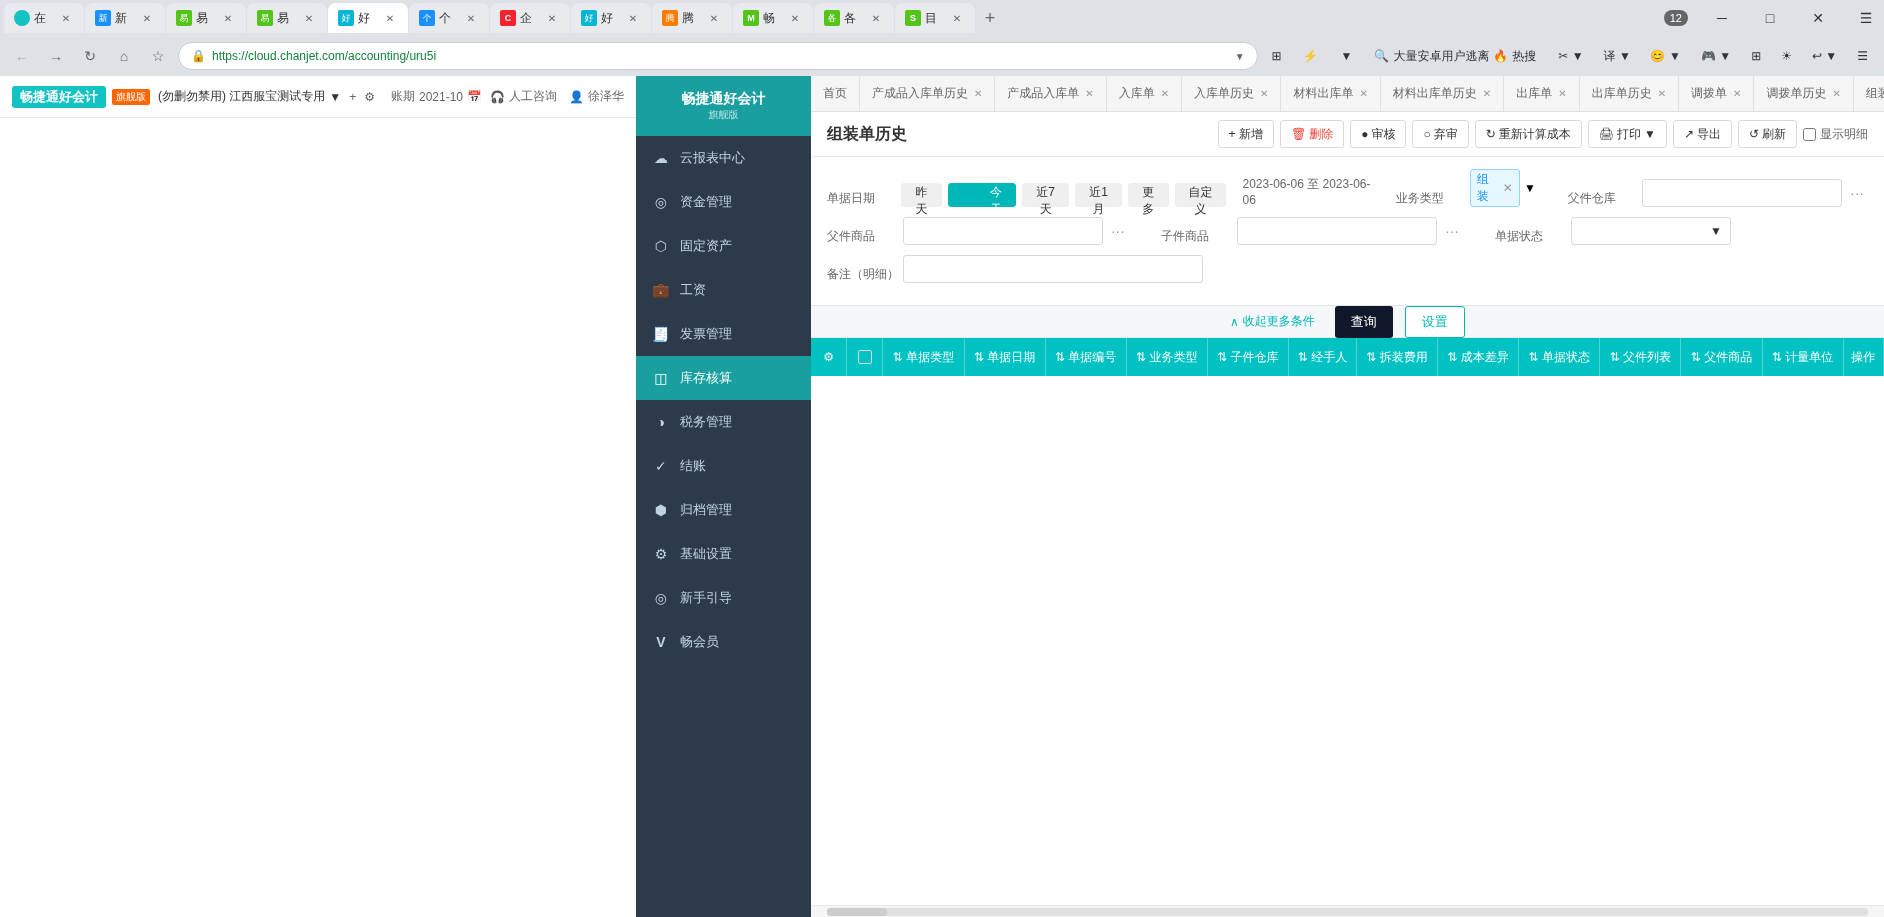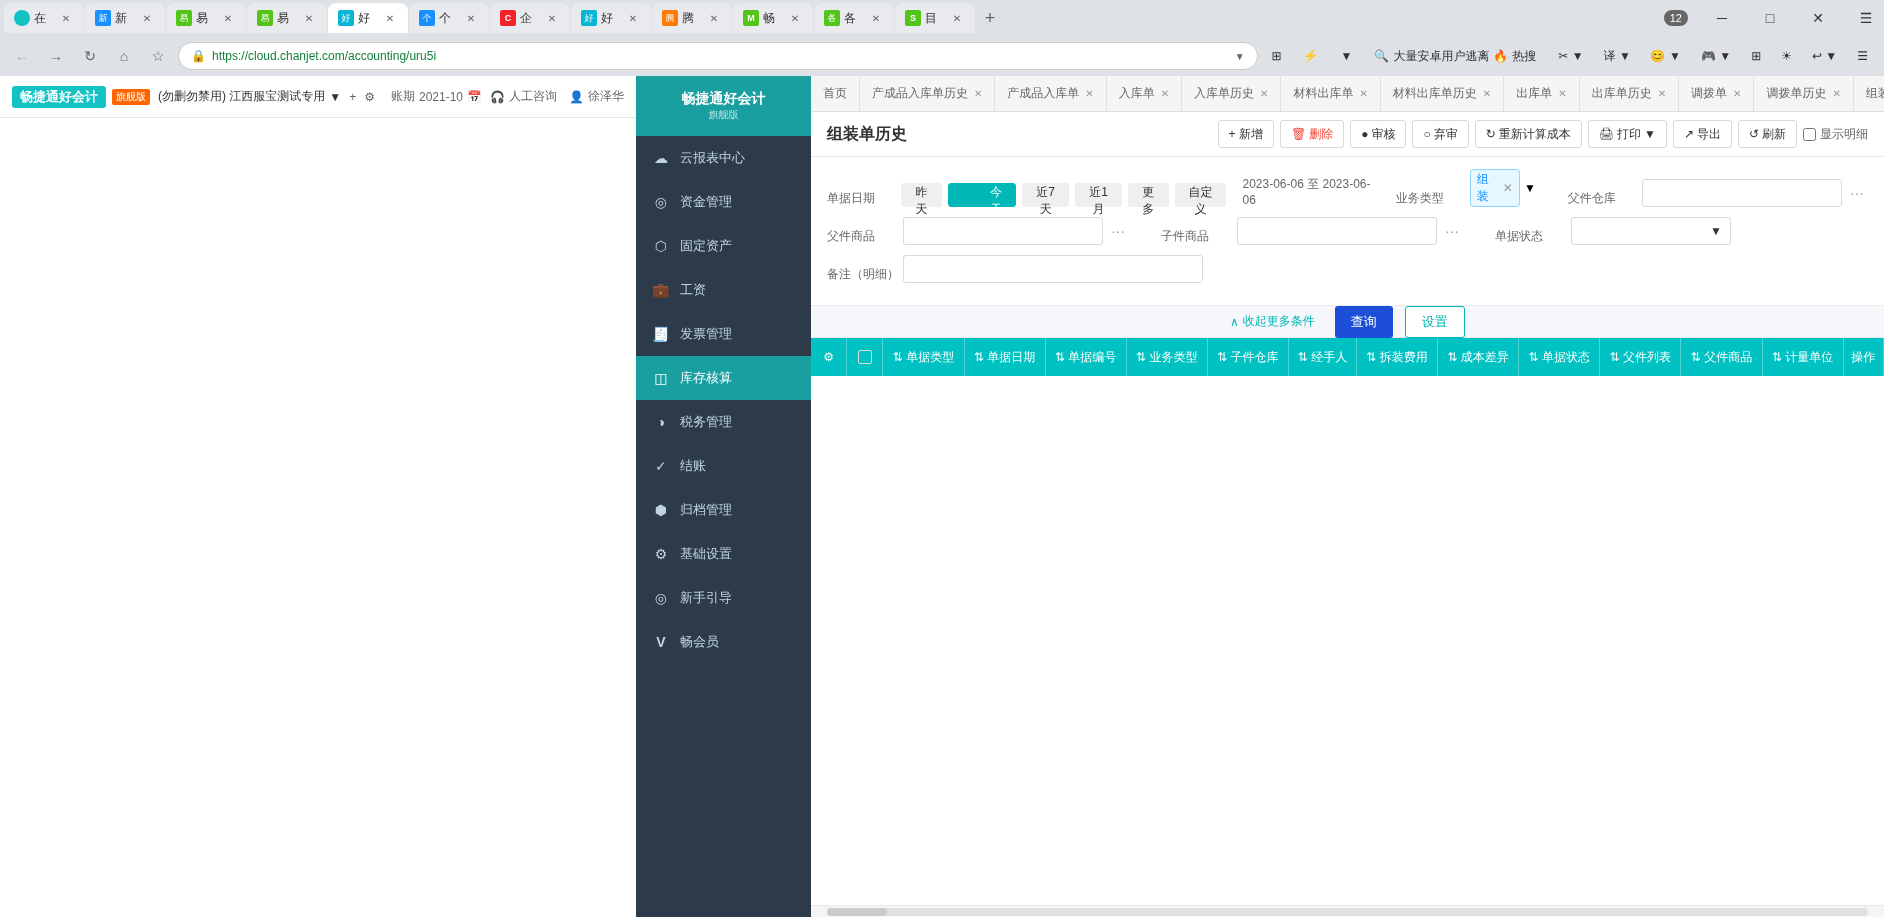--- a/index.html
+++ b/index.html
@@ -64,21 +64,21 @@
     .sidebar-icon { width: 18px; height: 18px; display: flex; align-items: center; justify-content: center; font-size: 14px; flex-shrink: 0; }
 
     
     .page-content { flex: 1; display: flex; flex-direction: column; overflow: hidden; background: #f5f7fa; }
     .page-header { display: flex; align-items: center; justify-content: space-between; padding: 8px 16px; background: #fff; border-bottom: 1px solid #e8e8e8; }
     .page-title { font-size: 16px; font-weight: bold; color: #333; }
     .page-actions { display: flex; align-items: center; gap: 6px; }
     .action-btn { display: flex; align-items: center; gap: 3px; height: 28px; padding: 0 10px; font-size: 12px; cursor: pointer; border-radius: 3px; border: none; }
     .action-btn.default { background: #fff; color: #333; border: 1px solid #d9d9d9; }
     .action-btn.danger { background: #fff; color: #f44336; border: 1px solid #d9d9d9; }
-    .action-btn.query { background: #1d4ed8; color: #fff; height: 32px; padding: 0 16px; font-size: 13px; }
+    .action-btn.query { background: #0f172a; color: #fff; height: 32px; padding: 0 16px; font-size: 13px; }
     .action-btn.setting { background: #fff; color: #00b8b8; border: 1px solid #00b8b8; height: 32px; padding: 0 16px; font-size: 13px; }
 
     
     .filter-area { background: #fff; padding: 12px 16px; border-bottom: 1px solid #e8e8e8; }
     .filter-row { display: flex; align-items: flex-end; gap: 16px; margin-bottom: 10px; }
     .filter-label { font-size: 12px; color: #666; white-space: nowrap; width: 60px; }
     .date-filter { display: flex; align-items: center; gap: 6px; }
     .date-btn { height: 24px; padding: 0 8px; font-size: 12px; color: #333; cursor: pointer; border-radius: 3px; border: 1px solid transparent; }
     .date-btn.active { background: #00b8b8; color: #fff; border-color: #00b8b8; padding-left: 36px; }
     .date-range { font-size: 12px; color: #666; }

